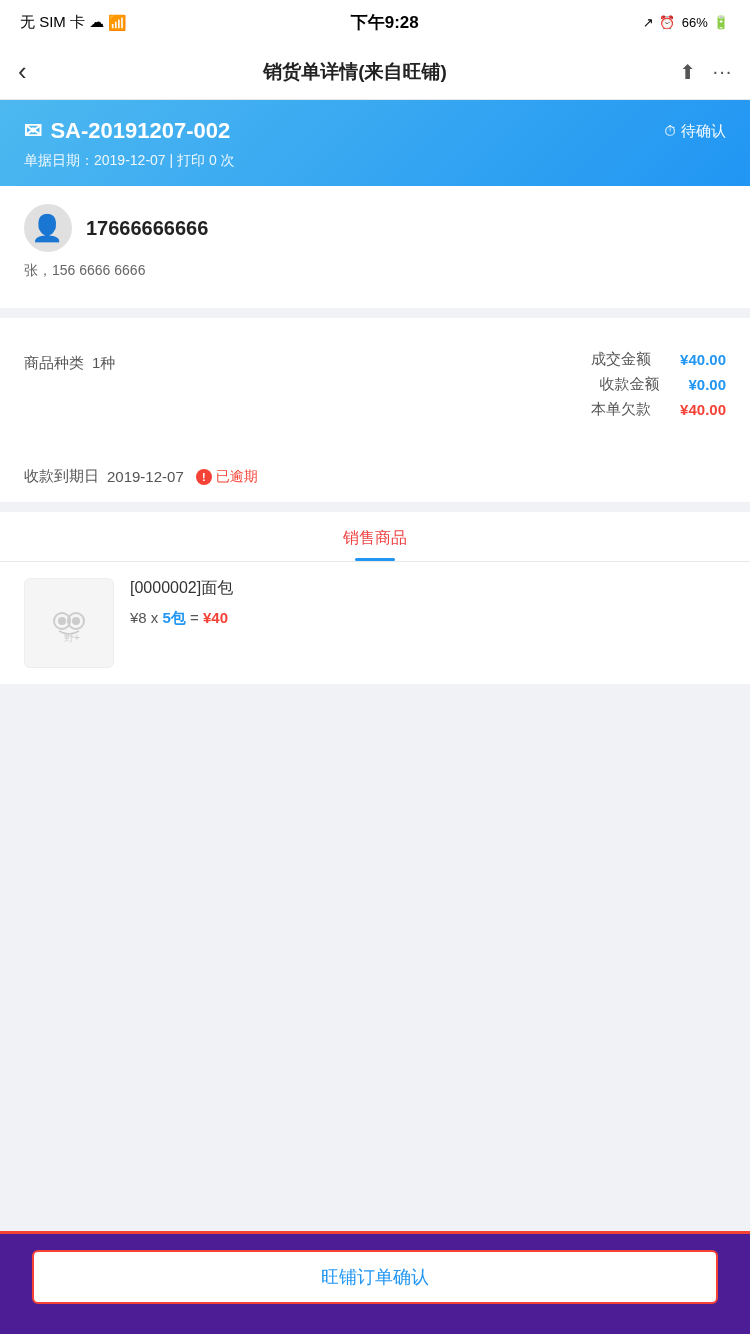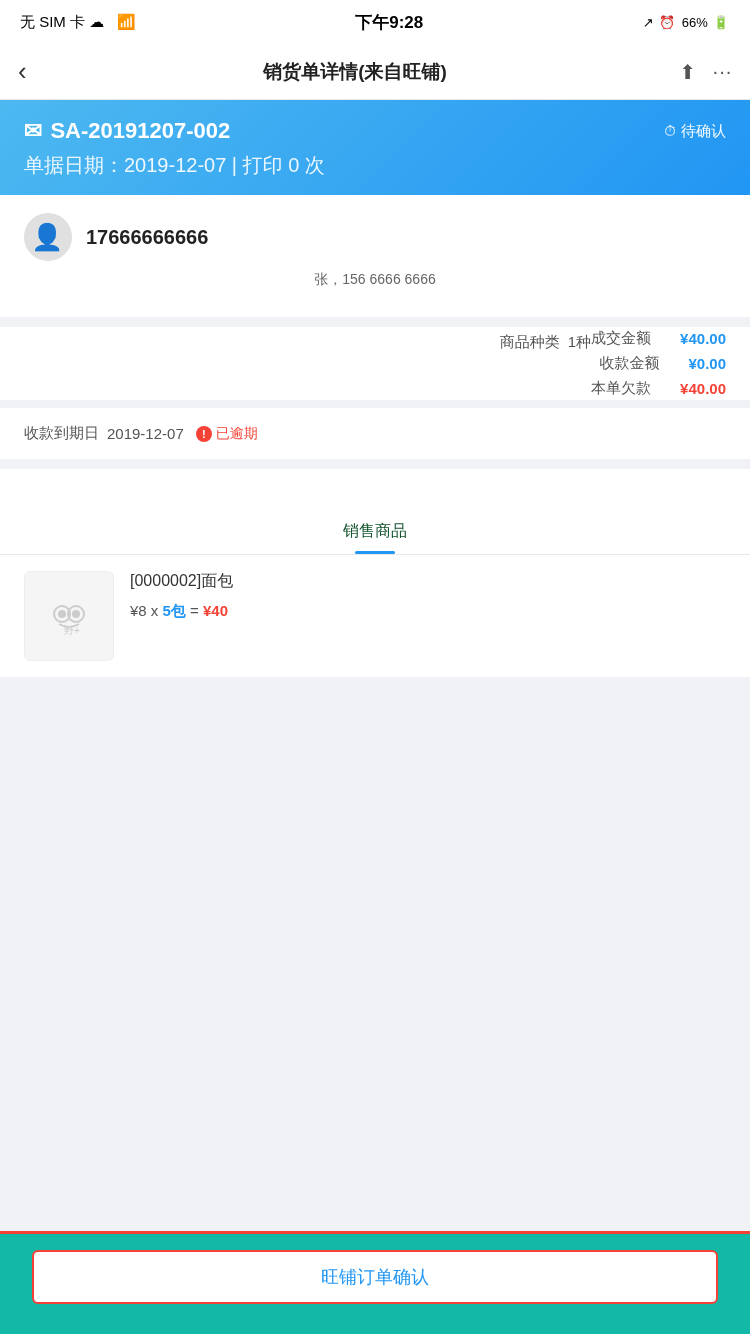--- a/index.html
+++ b/index.html
@@ -20,22 +20,22 @@
       background: #fff;
       display: flex;
       align-items: center;
       justify-content: space-between;
       padding: 0 20px;
       font-size: 15px;
       font-weight: 500;
     }
     .status-left {
       display: flex;
-      align-items: flex-start;
-      gap: 13px;
+      align-items: flex-end;
+      gap: 4px;
       font-size: 15px;
     }
     .status-center {
       font-size: 17px;
       font-weight: 600;
     }
     .status-right {
       display: flex;
       align-items: center;
       gap: 6px;
@@ -101,21 +101,21 @@
     }
     .order-status {
       display: flex;
       align-items: center;
       gap: 5px;
       font-size: 15px;
       color: #fff;
       opacity: 0.95;
     }
     .order-date {
-      font-size: 20px;
+      font-size: 14px;
       color: rgba(255,255,255,0.9);
     }
 
     
     .card {
       background: #fff;
       margin-bottom: 10px;
     }
 
     
@@ -144,40 +144,39 @@
     }
     .customer-name {
       font-size: 20px;
       font-weight: 600;
       color: #222;
     }
     .customer-info {
       font-size: 14px;
       color: #666;
       margin-bottom: 10px;
-      text-align: center;
     }
     .customer-meta {
       display: flex;
       align-items: center;
       gap: 40px;
       font-size: 14px;
       color: #666;
     }
     .meta-label {
       color: #999;
     }
 
     
     .summary-section {
       background: #fff;
-      padding: 2px 24px;
-      margin-bottom: 8px;
-      display: flex;
-      justify-content: flex-end;
+      padding: 32px 24px;
+      margin-bottom: 0;
+      display: flex;
+      justify-content: space-between;
       align-items: flex-start;
     }
     .summary-left {
       display: flex;
       align-items: center;
       gap: 8px;
       font-size: 15px;
       color: #555;
       padding-top: 4px;
     }
@@ -247,22 +246,21 @@
     .tab-item {
       flex: 1;
       text-align: center;
       padding: 16px 0 12px;
       font-size: 16px;
       color: #999;
       cursor: pointer;
       position: relative;
     }
     .tab-item.active {
-      color: #14532d;
-      margin-top: 36px;
+      color: #ef4444;
     }
     .tab-item.active::after {
       content: '';
       position: absolute;
       bottom: 0;
       left: 50%;
       transform: translateX(-50%);
       width: 40px;
       height: 3px;
       background: #2196F3;
@@ -325,21 +323,21 @@
       height: 200px;
       background: #f0f2f5;
     }
 
     
     .bottom-button-wrap {
       position: fixed;
       bottom: 0;
       left: 0;
       width: 750px;
-      background: #14b8a6;
+      background: #4c1d95;
       padding: 16px 32px 30px;
       border-top: 3px solid #f44336;
     }
     .confirm-button {
       width: 100%;
       height: 54px;
       background: #fff;
       border: 2px solid #f44336;
       border-radius: 6px;
       font-size: 18px;

